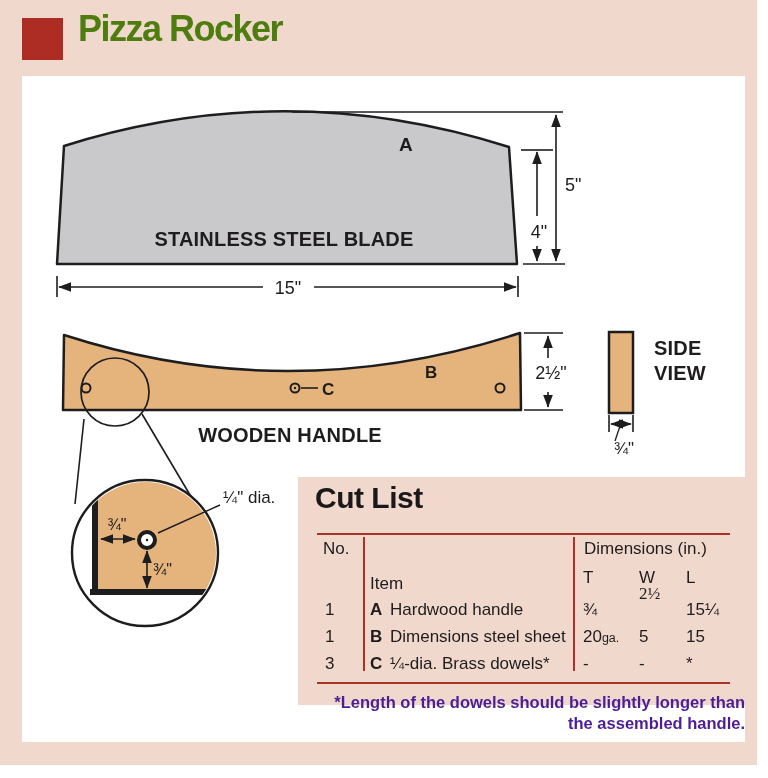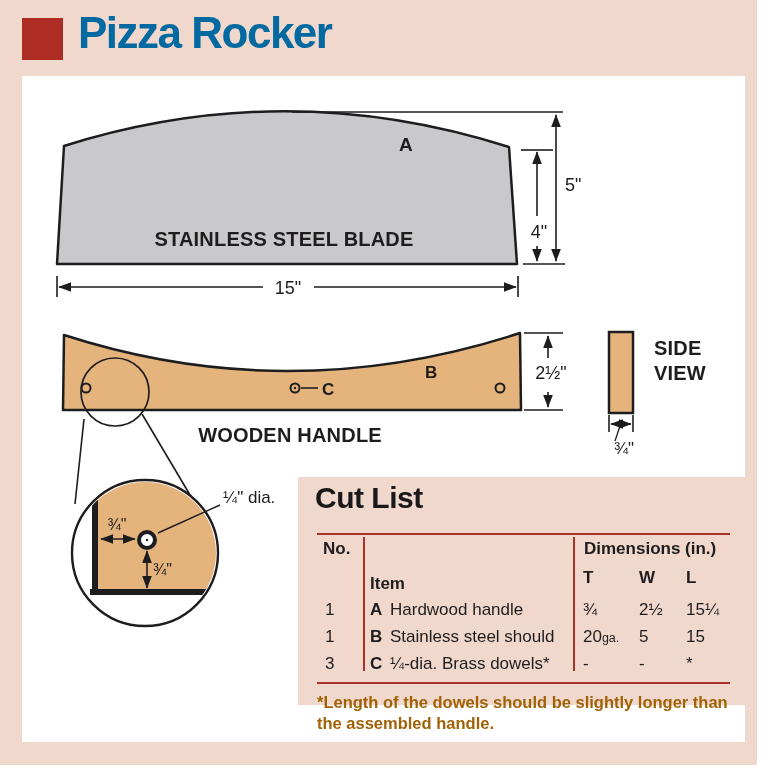--- a/index.html
+++ b/index.html
@@ -4,39 +4,39 @@
 <style>
   html,body{margin:0;padding:0;}
   body{
     width:768px;height:778px;position:relative;background:#ffffff;
     font-family:"Liberation Sans", sans-serif;color:#1e1c1d;
     -webkit-font-smoothing:antialiased;overflow:hidden;
   }
   .card{position:absolute;left:0;top:0;width:757px;height:765px;background:#f0d8cd;}
   .title-square{position:absolute;left:22px;top:18px;width:41px;height:42px;background:#ad2d25;}
   .page-title{
-    position:absolute;left:78px;top:8px;font-size:44px;font-weight:bold;
-    letter-spacing:-1.5px;color:#0369a1;white-space:nowrap;
+    position:absolute;left:78px;top:8px;font-size:36px;font-weight:bold;
+    letter-spacing:-1.5px;color:#4d7c0f;white-space:nowrap;
   }
   .content-box{position:absolute;left:22px;top:76px;width:723px;height:666px;background:#ffffff;}
   .cutlist-panel{position:absolute;left:298px;top:477px;width:459px;height:228px;background:#f0d8cd;}
   .cutlist-title{position:absolute;left:17px;top:4px;font-size:30px;font-weight:bold;color:#1a1819;letter-spacing:-0.5px;}
   .red-rule{position:absolute;left:19px;width:413px;height:2px;background:#a93329;}
   .rule-top{top:56px;}
   .rule-bottom{top:205px;}
   .v-sep{position:absolute;top:60px;width:2px;height:134px;background:#a93329;}
   .sep-1{left:65px;}
   .sep-2{left:275px;}
   .cl-text{position:absolute;font-size:17px;white-space:nowrap;}
-  .cl-head{font-weight:bold;}
+  .cl-head{font-weight:normal;}
   .cl-letter{font-weight:bold;}
   .cl-unit{font-size:12.5px;}
   .footnote{
     position:absolute;left:19px;top:215px;width:428px;
-    font-size:16.5px;font-weight:bold;line-height:21px;color:#a16207;
+    font-size:16.5px;font-weight:bold;line-height:21px;color:#4c1d95;text-align:right;
   }
   svg.overlay{position:absolute;left:0;top:0;pointer-events:none;}
   svg text{font-family:"Liberation Sans", sans-serif;fill:#1e1c1d;}
   .dim-label{font-size:18px;}
   .dim-label-sm{font-size:16px;}
   .part-label{font-size:19px;font-weight:bold;}
   .caption{font-size:20px;font-weight:bold;letter-spacing:0.2px;}
 </style>
 </head>
 <body>
@@ -58,26 +58,26 @@
   <div class="cl-text cl-head" style="left:72px;top:62px;margin-top:35px;">Item</div>
   <div class="cl-text cl-head" style="left:286px;top:62px;">Dimensions (in.)</div>
   <div class="cl-text cl-head" style="left:285px;top:91px;">T</div>
   <div class="cl-text cl-head" style="left:341px;top:91px;">W</div>
   <div class="cl-text cl-head" style="left:388px;top:91px;">L</div>
 
   <div class="cl-text" style="left:27px;top:123px;">1</div>
   <div class="cl-text cl-letter" style="left:72px;top:123px;">A</div>
   <div class="cl-text" style="left:92px;top:123px;">Hardwood handle</div>
   <div class="cl-text" style="left:285px;top:123px;">¾</div>
-  <div class="cl-text" style="left:341px;top:123px;">2½</div>
+  <div class="cl-text" style="left:341px;top:107px;font-family:Liberation Serif, serif;">2½</div>
   <div class="cl-text" style="left:388px;top:123px;">15¼</div>
 
   <div class="cl-text" style="left:27px;top:150px;">1</div>
   <div class="cl-text cl-letter" style="left:72px;top:150px;">B</div>
-  <div class="cl-text" style="left:92px;top:150px;">Stainless steel should</div>
+  <div class="cl-text" style="left:92px;top:150px;">Dimensions steel sheet</div>
   <div class="cl-text" style="left:285px;top:150px;"><span>20</span><span class="cl-unit">ga.</span></div>
   <div class="cl-text" style="left:341px;top:150px;">5</div>
   <div class="cl-text" style="left:388px;top:150px;">15</div>
 
   <div class="cl-text" style="left:27px;top:177px;">3</div>
   <div class="cl-text cl-letter" style="left:72px;top:177px;">C</div>
   <div class="cl-text" style="left:92px;top:177px;">¼-dia. Brass dowels*</div>
   <div class="cl-text" style="left:285px;top:177px;">-</div>
   <div class="cl-text" style="left:341px;top:177px;">-</div>
   <div class="cl-text" style="left:388px;top:177px;">*</div>

